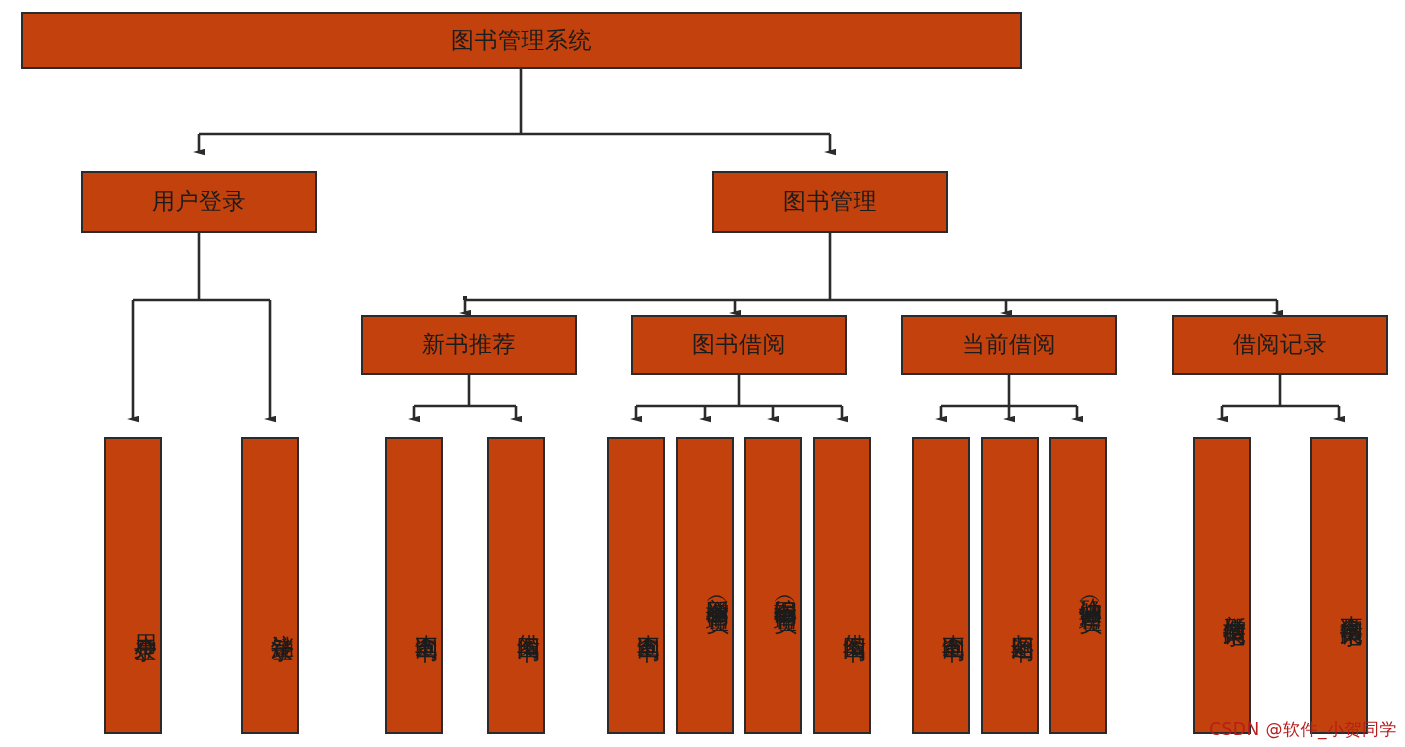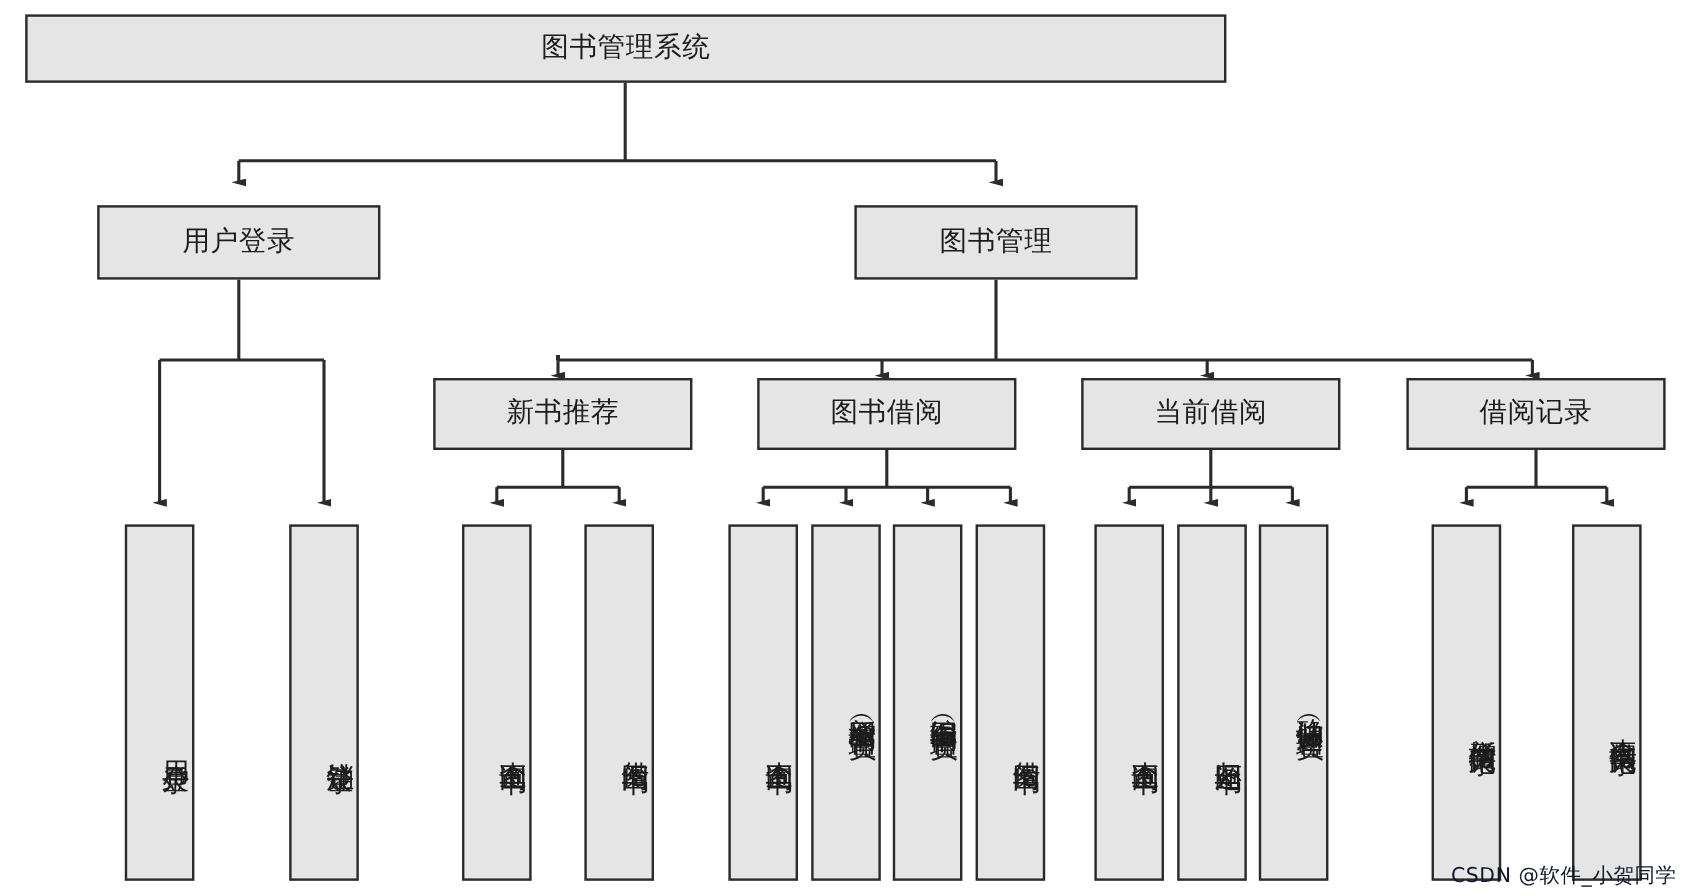--- a/index.html
+++ b/index.html
@@ -23,21 +23,21 @@
     position: absolute;
     left: 0;
     top: 0;
     width: 1405px;
     height: 747px;
     pointer-events: none;
   }
   .node {
     position: absolute;
     box-sizing: border-box;
-    background: #e5e5e5;
+    background: #c2410c;
     border: 2.5px solid #2b2b2b;
     display: flex;
     align-items: center;
     justify-content: center;
     text-align: center;
     color: #1c1c1c;
     line-height: 1.28;
   }
   .node.h {
     font-size: 23px;
@@ -54,21 +54,21 @@
   }
   .node-label {
     display: block;
     white-space: pre-line;
   }
   .watermark {
     position: absolute;
     right: 8px;
     bottom: 6px;
     font-size: 17px;
-    color: #0f172a;
+    color: #b91c1c;
     letter-spacing: 0.5px;
     white-space: nowrap;
   }
 </style>
 </head>
 <body>
 
 <div id="diagram-root">
 
   <svg id="edges" viewBox="0 0 1405 747">

